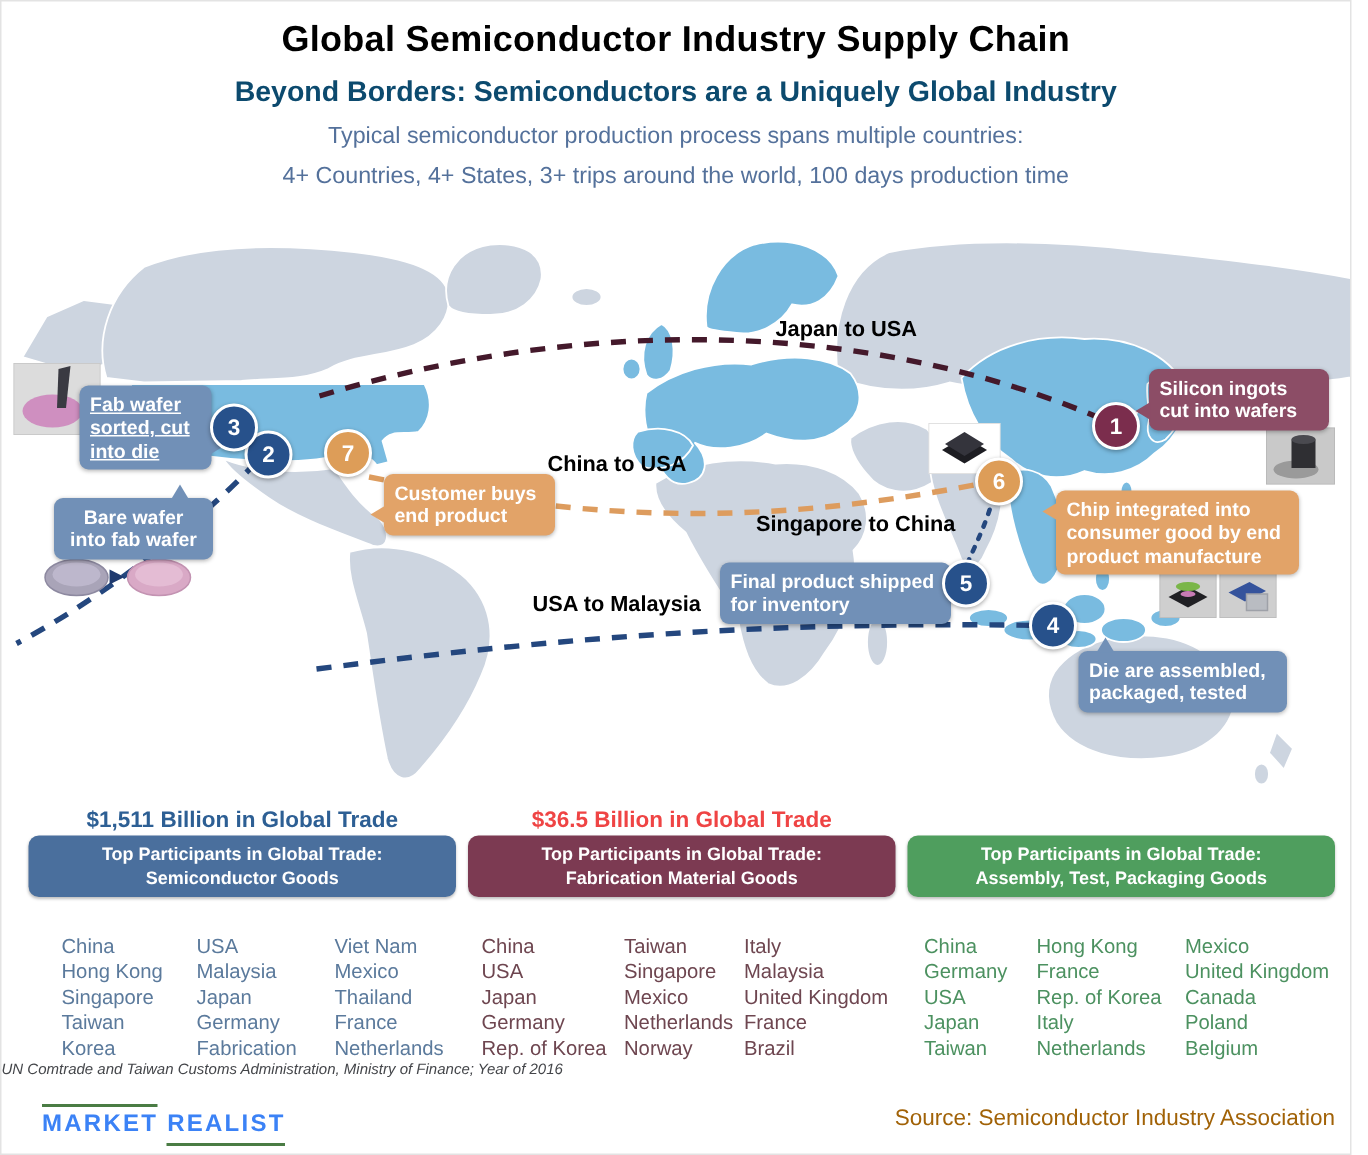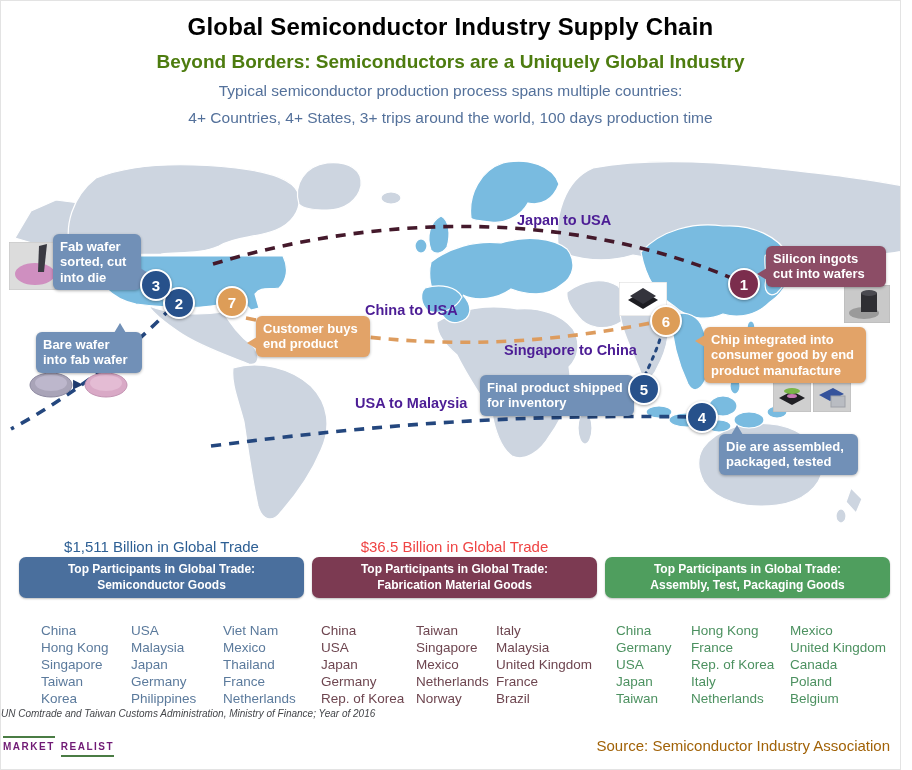--- a/index.html
+++ b/index.html
@@ -2,40 +2,40 @@
 <html><head>
 <meta charset="utf-8">
 <style>
   html,body{margin:0;padding:0;background:#fff;}
   body{font-family:"Liberation Sans",sans-serif;}
   .page{position:relative;width:901px;height:770px;background:#fff;border:1px solid #e3e3e3;box-sizing:border-box;overflow:hidden;}
 
   
   .header{position:absolute;top:0;left:0;width:100%;text-align:center;}
   .title{margin:12px 0 0;font-size:24px;font-weight:bold;color:#000;letter-spacing:.2px;}
-  .subtitle{margin:10px 0 0;font-size:19px;font-weight:bold;color:#4d7c0f;}
+  .subtitle{margin:10px 0 0;font-size:19px;font-weight:bold;color:#0c4a6e;}
   .desc{margin:9px 0 0;font-size:15.5px;color:#54719b;}
 
   
   .map{position:absolute;top:155px;left:0;width:912px;height:375px;}
   .map svg.world{position:absolute;top:0;left:0;}
-  .route-label{position:absolute;font-size:14.5px;font-weight:bold;color:#4c1d95;white-space:nowrap;}
+  .route-label{position:absolute;font-size:14.5px;font-weight:bold;color:#000000;white-space:nowrap;}
   .rl-japan{left:516px;top:56px;}
   .rl-chinausa{left:364px;top:146px;}
   .rl-singchina{left:503px;top:186px;}
   .rl-usamal{left:354px;top:239px;}
 
   .callout{position:absolute;border-radius:6px;padding:5px 7px;font-size:13px;line-height:1.18;font-weight:bold;color:#fff;box-shadow:0 1px 3px rgba(0,0,0,.3);}
   .callout::before{content:"";position:absolute;width:0;height:0;}
   .co-blue{background:#7190b7;}
   .co-orange{background:#e2a368;}
   .co-maroon{background:#8c4d66;}
-  .c-fab{left:52px;top:78px;width:74px;}
+  .c-fab{left:52px;top:101px;width:74px;text-decoration:underline;}
   .c-fab::before{right:-9px;bottom:10px;border-left:10px solid #7190b7;border-top:6px solid transparent;border-bottom:6px solid transparent;}
-  .c-bare{left:35px;top:176px;width:92px;}
+  .c-bare{left:35px;top:176px;width:92px;text-align:center;}
   .c-bare::before{top:-9px;right:16px;border-bottom:10px solid #7190b7;border-left:6px solid transparent;border-right:6px solid transparent;}
   .c-customer{left:255px;top:120px;width:100px;margin-top:40px;}
   .c-customer::before{left:-9px;bottom:8px;border-right:10px solid #e2a368;border-top:6px solid transparent;border-bottom:6px solid transparent;}
   .c-silicon{left:765px;top:90px;width:106px;}
   .c-silicon::before{left:-9px;bottom:7px;border-right:10px solid #8c4d66;border-top:6px solid transparent;border-bottom:6px solid transparent;}
   .c-chipint{left:703px;top:171px;width:148px;}
   .c-chipint::before{left:-9px;top:8px;border-right:10px solid #e2a368;border-top:6px solid transparent;border-bottom:6px solid transparent;}
   .c-final{left:479px;top:219px;width:140px;}
   .c-final::before{right:-9px;top:9px;border-left:10px solid #7190b7;border-top:6px solid transparent;border-bottom:6px solid transparent;}
   .c-die{left:718px;top:278px;width:125px;}
@@ -51,37 +51,37 @@
   .m4{left:685px;top:245px;}
   .m5{left:627px;top:217px;}
   .m6{left:649px;top:149px;}
   .m7{left:215px;top:130px;}
 
   .photo{position:absolute;}
   .wafer-pair{left:28px;top:211px;width:100px;height:36px;}
   .wafer-pair .arrow{position:absolute;left:44px;top:9px;font-size:13px;color:#1f3a6e;}
 
   
-  .amount{position:absolute;top:537px;width:285px;text-align:center;font-size:15px;font-weight:normal;}
+  .amount{position:absolute;top:537px;width:285px;text-align:center;font-size:15px;font-weight:bold;}
   .a1{left:18px;color:#2d5f94;}
   .a2{left:311px;color:#ef4444;}
   .a3{left:604px;color:#3f9150;margin-top:30px;}
   .headbox{position:absolute;top:556px;width:285px;border-radius:7px;padding:5px 0;text-align:center;color:#fff;font-size:12px;font-weight:bold;line-height:1.3;box-shadow:0 1px 2px rgba(0,0,0,.25);box-sizing:border-box;}
   .h1{left:18px;background:#4a6f9d;}
   .h2{left:311px;background:#7c3a52;}
   .h3{left:604px;background:#4f9e5e;}
   .col{position:absolute;top:621px;font-size:13.5px;line-height:17px;white-space:nowrap;}
   .t1{color:#5b7a9c;} .t2{color:#6e4650;} .t3{color:#4c9160;}
   .t1.c1{left:40px;} .t1.c2{left:130px;} .t1.c3{left:222px;}
   .t2.c1{left:320px;} .t2.c2{left:415px;} .t2.c3{left:495px;}
   .t3.c1{left:615px;} .t3.c2{left:690px;} .t3.c3{left:789px;}
   .footnote{position:absolute;top:707px;left:0;width:100%;text-align:left;font-size:10px;font-style:italic;color:#44464a;}
 
   
-  .logo{position:absolute;left:2px;top:735px;font-size:10px;font-weight:bold;color:#701a75;letter-spacing:1.5px;}
+  .logo{position:absolute;left:27px;top:735px;font-size:16px;font-weight:bold;color:#3b82f6;letter-spacing:1.5px;}
   .lg-market{display:inline-block;border-top:2px solid #4a7c44;padding-top:3px;margin-right:6px;}
   .lg-realist{display:inline-block;border-bottom:2px solid #4a7c44;padding-bottom:3px;}
   .source{position:absolute;right:10px;top:736px;font-size:15px;color:#a16207;}
 </style>
 </head>
 <body>
 
 <div class="page">
 
   <div class="header">
@@ -220,21 +220,21 @@
       <div>Hong Kong</div>
       <div>Singapore</div>
       <div>Taiwan</div>
       <div>Korea</div>
     </div>
   <div class="col t1 c2">
       <div>USA</div>
       <div>Malaysia</div>
       <div>Japan</div>
       <div>Germany</div>
-      <div>Philippines</div>
+      <div>Fabrication</div>
     </div>
   <div class="col t1 c3">
       <div>Viet Nam</div>
       <div>Mexico</div>
       <div>Thailand</div>
       <div>France</div>
       <div>Netherlands</div>
     </div>
   <div class="col t2 c1">
       <div>China</div>

